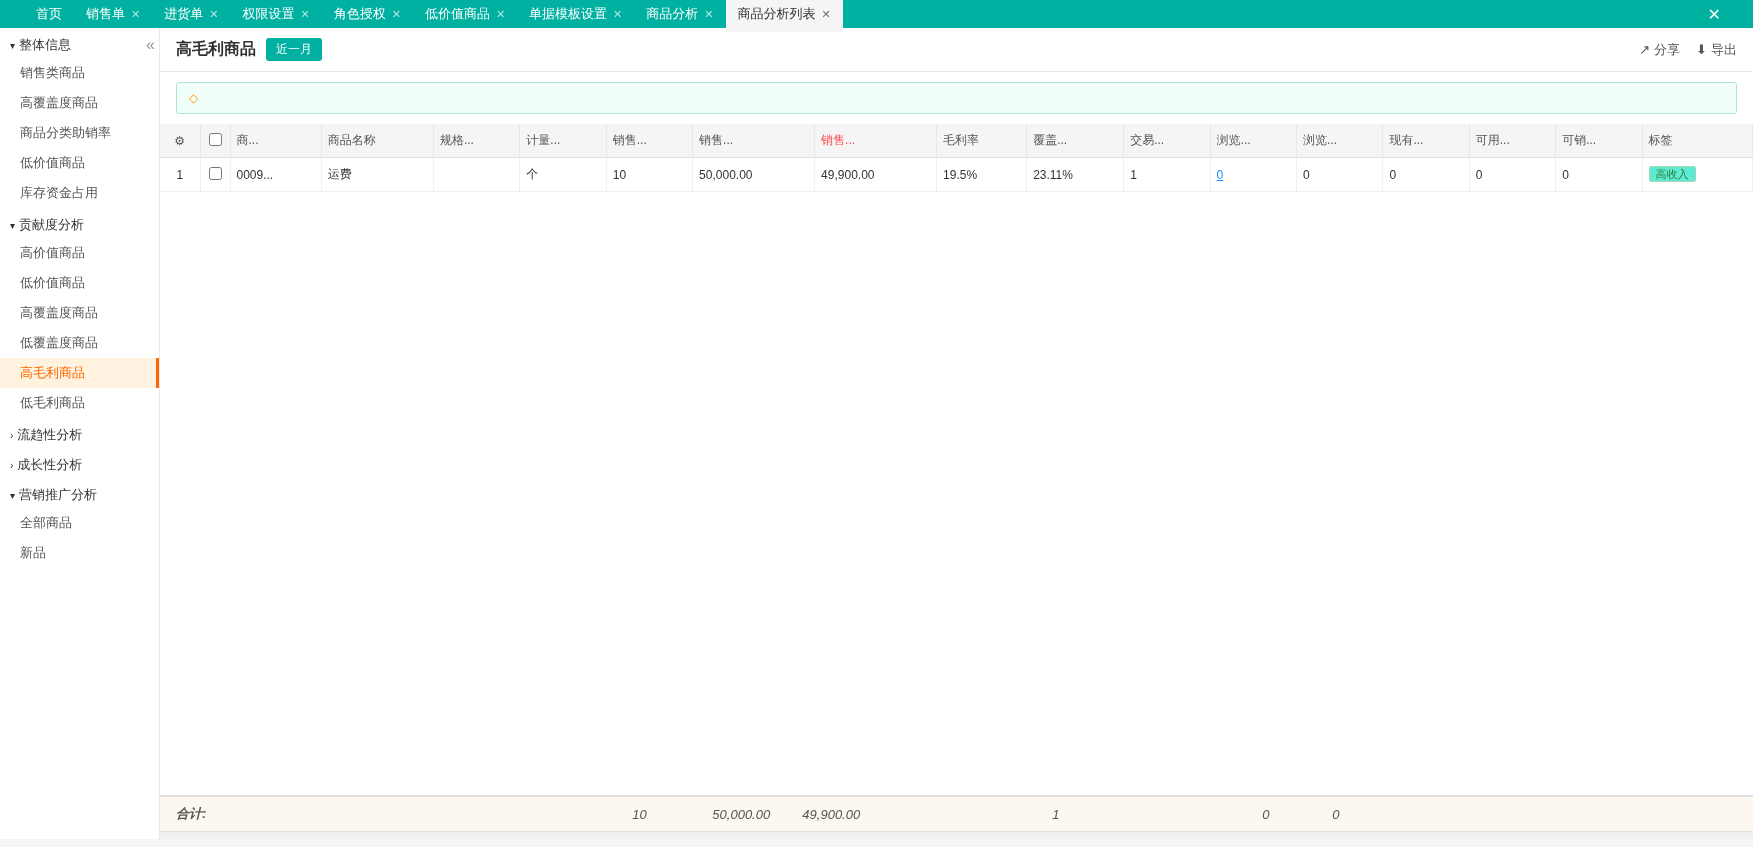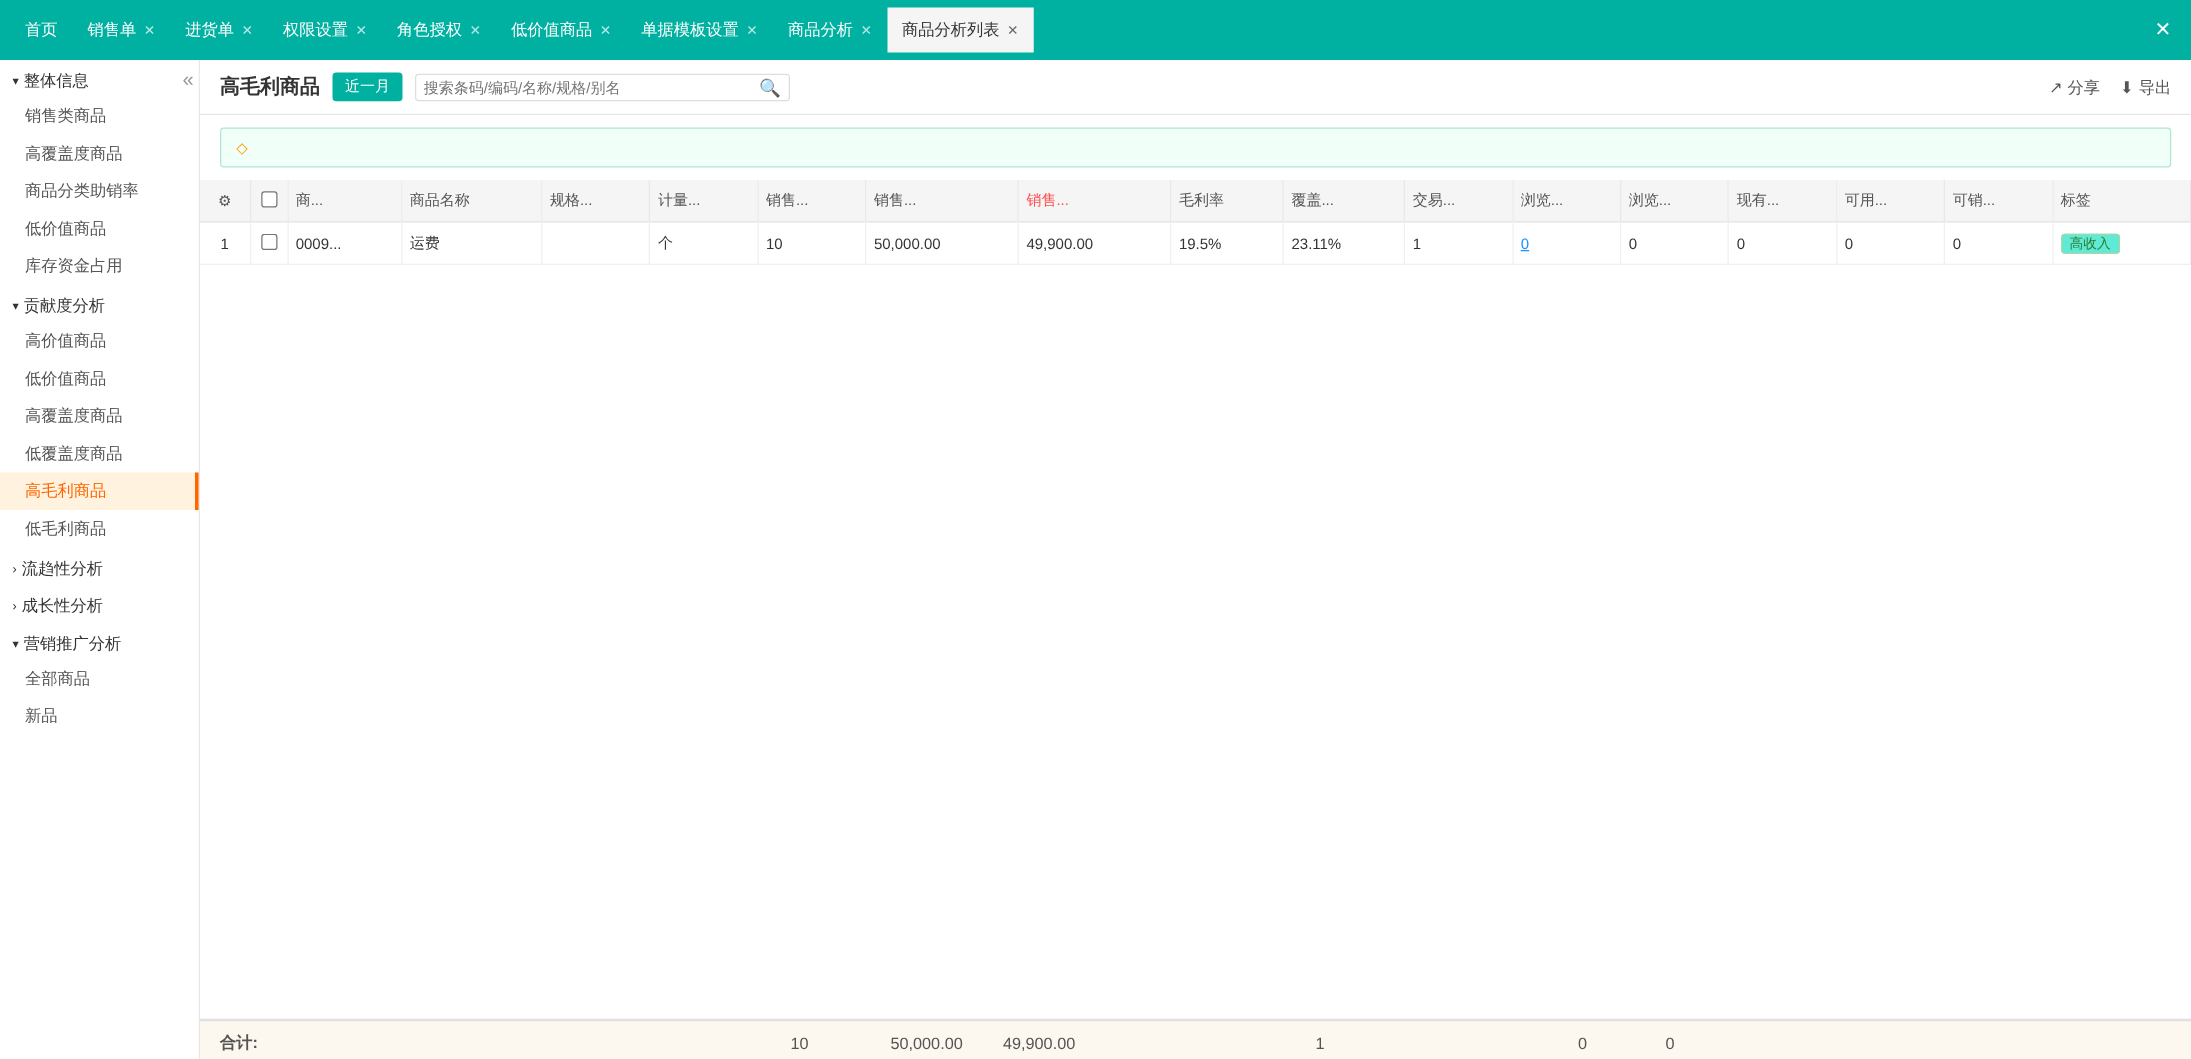--- a/index.html
+++ b/index.html
@@ -3,22 +3,22 @@
   <meta charset="utf-8">
   <style>
     * { margin: 0; padding: 0; box-sizing: border-box; }
     body { font-family: 'Microsoft YaHei', Arial, sans-serif; font-size: 13px; background: #f5f5f5; overflow: hidden; width: 1753px; height: 847px; }
 
     
     .top-nav {
       background: #00b0a0;
       display: flex;
       align-items: center;
-      height: 48px;
-      padding: 0 8px;
+      height: 28px;
+      padding: 0 24px;
       color: white;
       font-size: 13px;
       flex-shrink: 0;
     }
     .top-nav .nav-item {
       padding: 0 12px;
       height: 36px;
       display: flex;
       align-items: center;
       cursor: pointer;
@@ -218,20 +218,21 @@
     .footer-totals {
       border-top: 2px solid #e0e0e0;
       background: #fdf8ef;
       padding: 8px 16px;
       display: flex;
       align-items: center;
       font-size: 13px;
       color: #555;
       gap: 0;
       flex-shrink: 0;
+      font-style: italic;
     }
     .footer-label {
       font-weight: bold;
       margin-right: 20px;
     }
     .footer-cells {
       display: flex;
       flex: 1;
     }
     .footer-cell {
@@ -357,24 +358,20 @@
     <div class="sidebar-item">
       <span>新品</span>
     </div>
   </div>
 
   <div class="content">
 
     <div class="content-header">
       <span class="content-title">高毛利商品</span>
       <button class="btn-recent">近一月</button>
-      <div class="search-box">
-        <input type="text" placeholder="搜索条码/编码/名称/规格/别名" style="">
-        <span class="search-icon">🔍</span>
-      </div>
       <div class="header-actions">
         <div class="header-action-btn">
           <span>↗</span>
           <span>分享</span>
         </div>
         <div class="header-action-btn">
           <span>⬇</span>
           <span>导出</span>
         </div>
       </div>

